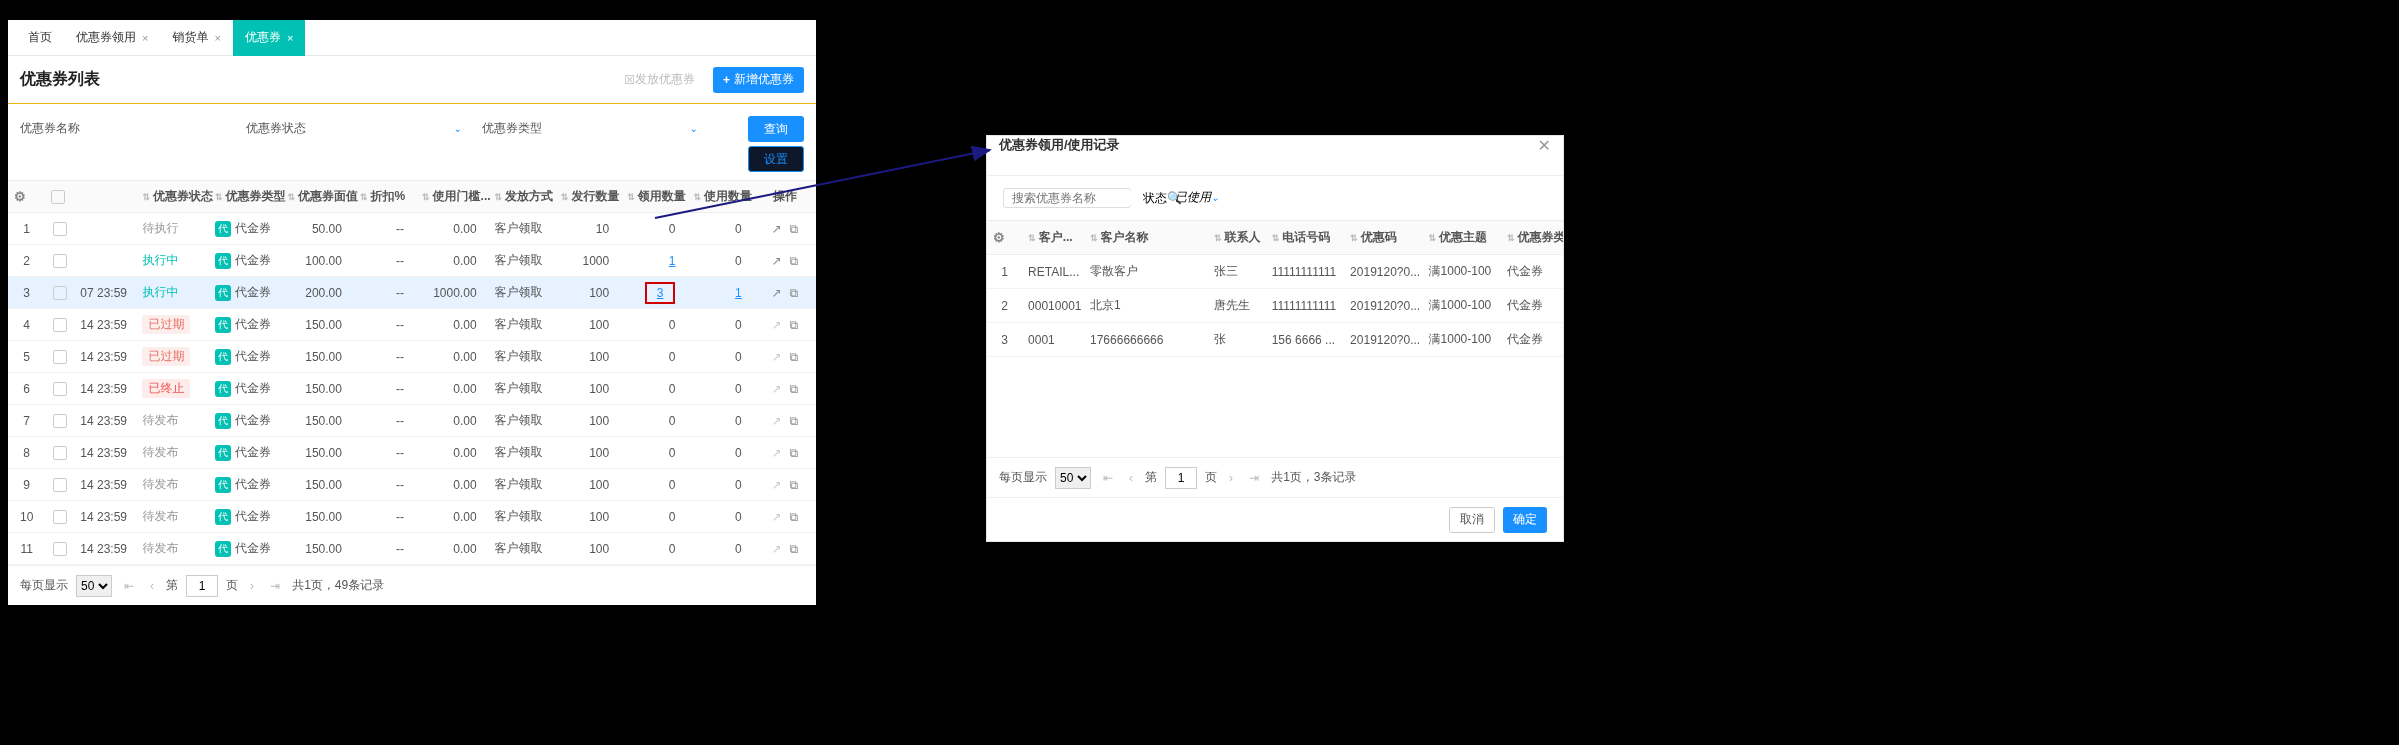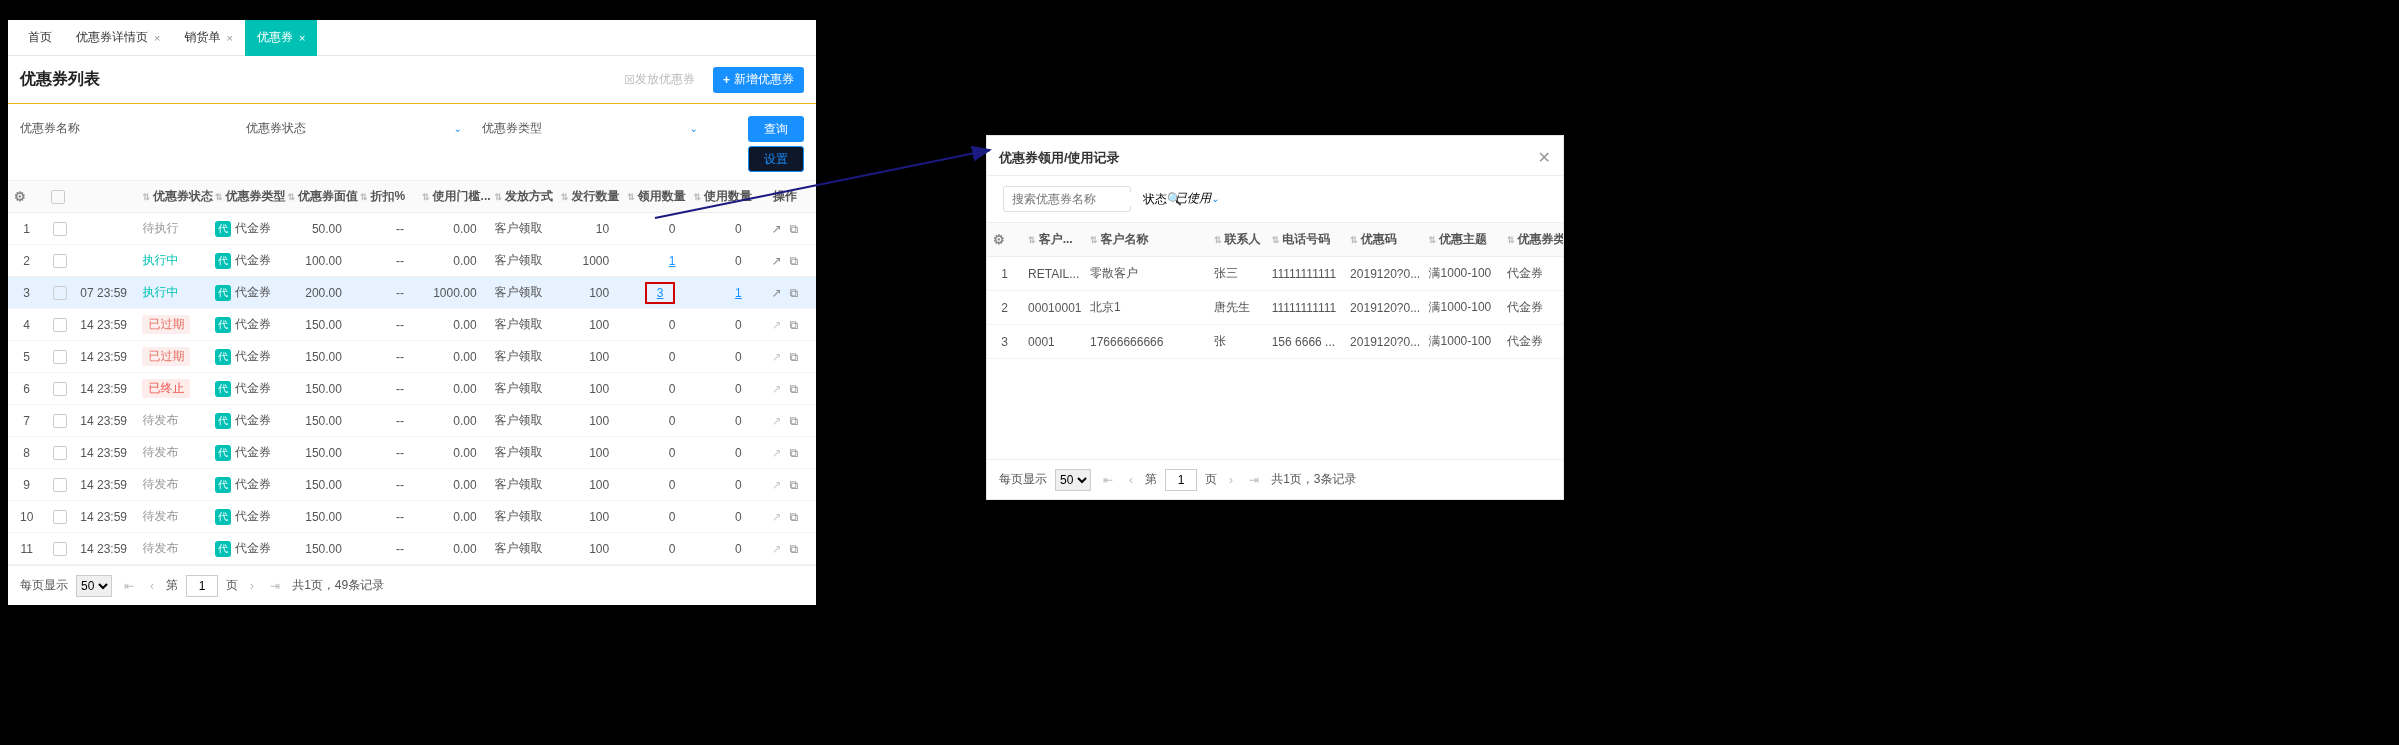--- a/index.html
+++ b/index.html
@@ -60,25 +60,25 @@
 .action-icon.disabled { color: #ccc; cursor: not-allowed; }
 
 
 .pager { display: flex; align-items: center; justify-content: flex-start; gap: 8px; height: 40px; padding: 0 12px; font-size: 12px; color: #555; border-top: 1px solid #eee; }
 .pager select, .pager input { font-size: 12px; }
 .pager-num { width: 32px; height: 22px; border: 1px solid #ccc; text-align: center; }
 .pager-sel { height: 22px; border: 1px solid #ccc; }
 .page-nav { color: #bbb; padding: 0 4px; cursor: pointer; }
 
 
-.modal-header { display: flex; align-items: flex-end; justify-content: space-between; height: 40px; padding: 8px 12px; border-bottom: 1px solid #eee; }
+.modal-header { display: flex; align-items: flex-start; justify-content: space-between; height: 40px; padding: 0 12px; border-bottom: 1px solid #eee; }
 .modal-title { font-size: 13px; color: #333; font-weight: 600; }
 .modal-close { color: #999; font-size: 16px; cursor: pointer; }
 .modal-filter { display: flex; align-items: center; gap: 12px; padding: 10px 16px; }
-.search-box { display: flex; align-items: center; border: 1px solid #ddd; border-radius: 3px; height: 26px; padding: 4px 8px; width: 128px; }
+.search-box { display: flex; align-items: center; border: 1px solid #ddd; border-radius: 3px; height: 20px; padding: 4px 8px; width: 128px; }
 .search-box input { border: none; outline: none; flex: 1; font-size: 12px; }
 .search-box .mag { color: #1890ff; font-size: 12px; }
 .state-filter { display: flex; align-items: center; gap: 8px; }
 .state-sel { display: flex; align-items: center; justify-content: flex-start; width: 120px; border-bottom: 1px solid transparent; height: 24px; font-style: italic; }
 .modal-footer { display: flex; align-items: center; justify-content: flex-end; gap: 8px; height: 44px; padding: 0 16px; border-top: 1px solid #eee; }
 .btn-default { background: #fff; border: 1px solid #ccc; color: #555; }
 .panel-right table td, .panel-right table th { height: 34px; }
 .panel-right .spacer { height: 100px; }
 
 
@@ -87,21 +87,21 @@
 </head>
 <body>
 
 <div class="panel-left">
 
   <div class="tabs" id="tab-bar">
       <div class="tab">
         <span>首页</span>
       </div>
       <div class="tab">
-        <span>优惠券详情页</span>
+        <span>优惠券领用</span>
         <span class="close">×</span>
       </div>
       <div class="tab">
         <span>销货单</span>
         <span class="close">×</span>
       </div>
       <div class="tab active">
         <span>优惠券</span>
         <span class="close">×</span>
       </div>
@@ -446,20 +446,24 @@
     <select class="pager-sel"><option>50</option></select>
     <span class="page-nav">⇤</span>
     <span class="page-nav">‹</span>
     <span>第</span>
     <input class="pager-num" value="1" style="">
     <span>页</span>
     <span class="page-nav">›</span>
     <span class="page-nav">⇥</span>
     <span>共1页，3条记录</span>
   </div>
+  <div class="modal-footer">
+    <span class="btn btn-default">取消</span>
+    <span class="btn btn-primary">确定</span>
+  </div>
 </div>
 
 <svg class="arrow-svg" style="left:650px; top:140px;" width="360" height="90">
   <defs>
       <marker id="ah" markerWidth="10" markerHeight="8" refX="9" refY="4" orient="auto">
     <path d="M0,0 L10,4 L0,8 Z" fill="#1a1a80"></path>
       </marker>
     </defs>
   <line x1="5" y1="78" x2="340" y2="10" stroke="#1a1a80" stroke-width="2" marker-end="url(#ah)"></line>
 </svg>

